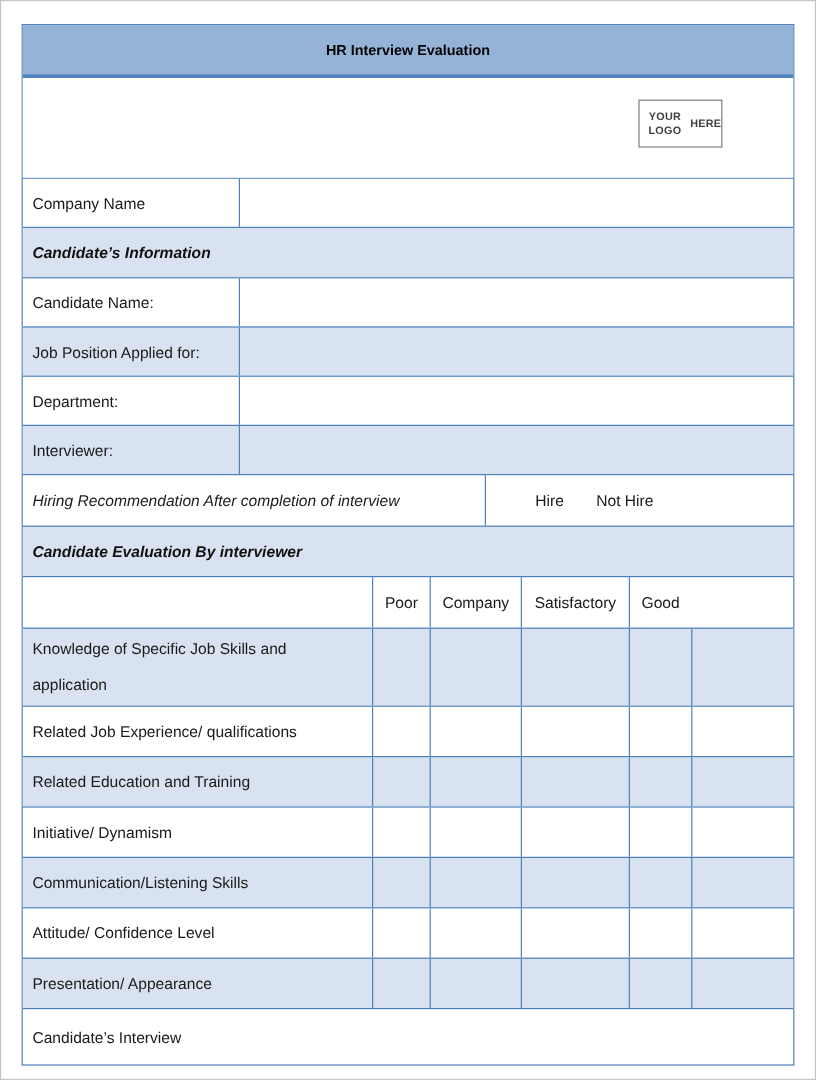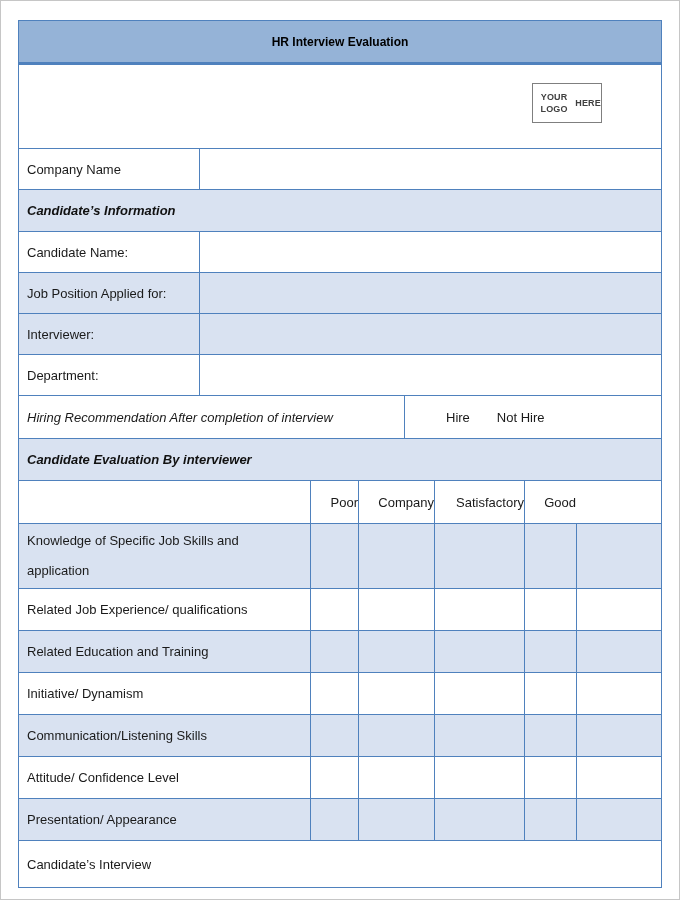--- a/index.html
+++ b/index.html
@@ -30,21 +30,21 @@
   .band{min-height:41px;display:flex;align-items:center;padding-left:8px;
     font-weight:bold;font-style:italic;background:var(--band-bg);color:#111;}
   .hrow{display:flex;min-height:42px;align-items:stretch;}
   .hlabel{width:386px;border-right:1px solid var(--accent);display:flex;align-items:center;
     padding-left:8px;box-sizing:border-box;font-style:italic;}
   .hoptions{flex:1;display:flex;align-items:center;padding-left:41px;gap:27px;}
   .egrid{display:grid;grid-template-columns:291px 48px 76px 90px 52px auto;}
   .ecell{border-left:1px solid var(--accent);min-height:inherit;box-sizing:border-box;}
   .ecell:first-child{border-left:none;}
   .ehead{min-height:42px;}
-  .ehead .ecell{display:flex;align-items:center;justify-content:flex-end;text-align:center;}
+  .ehead .ecell{display:flex;align-items:center;justify-content:center;text-align:center;}
   .erow{min-height:41px;}
   .erow .elabel{display:flex;align-items:center;padding:2px 40px 2px 8px;line-height:30px;}
   #eval-rows .erow:first-child{min-height:62px;}
   .srow{min-height:46px;display:flex;align-items:center;padding-left:8px;}
 </style>
 </head>
 <body>
 
 <div class="page">
   <div class="doc">
@@ -69,26 +69,26 @@
 
     <div id="info-rows">
         <div class="row frow">
           <div class="flabel">Candidate Name:</div>
           <div class="fvalue"></div>
         </div>
         <div class="row frow shaded">
           <div class="flabel">Job Position Applied for:</div>
           <div class="fvalue"></div>
         </div>
+        <div class="row frow">
+          <div class="flabel">Department:</div>
+          <div class="fvalue"></div>
+        </div>
         <div class="row frow shaded">
           <div class="flabel">Interviewer:</div>
-          <div class="fvalue"></div>
-        </div>
-        <div class="row frow">
-          <div class="flabel">Department:</div>
           <div class="fvalue"></div>
         </div>
       </div>
 
     <div class="row hrow">
       <div class="hlabel">Hiring Recommendation After completion of interview</div>
       <div class="hoptions">
         <span class="hopt">Hire</span>
         <span class="hopt">Not Hire</span>
       </div>

